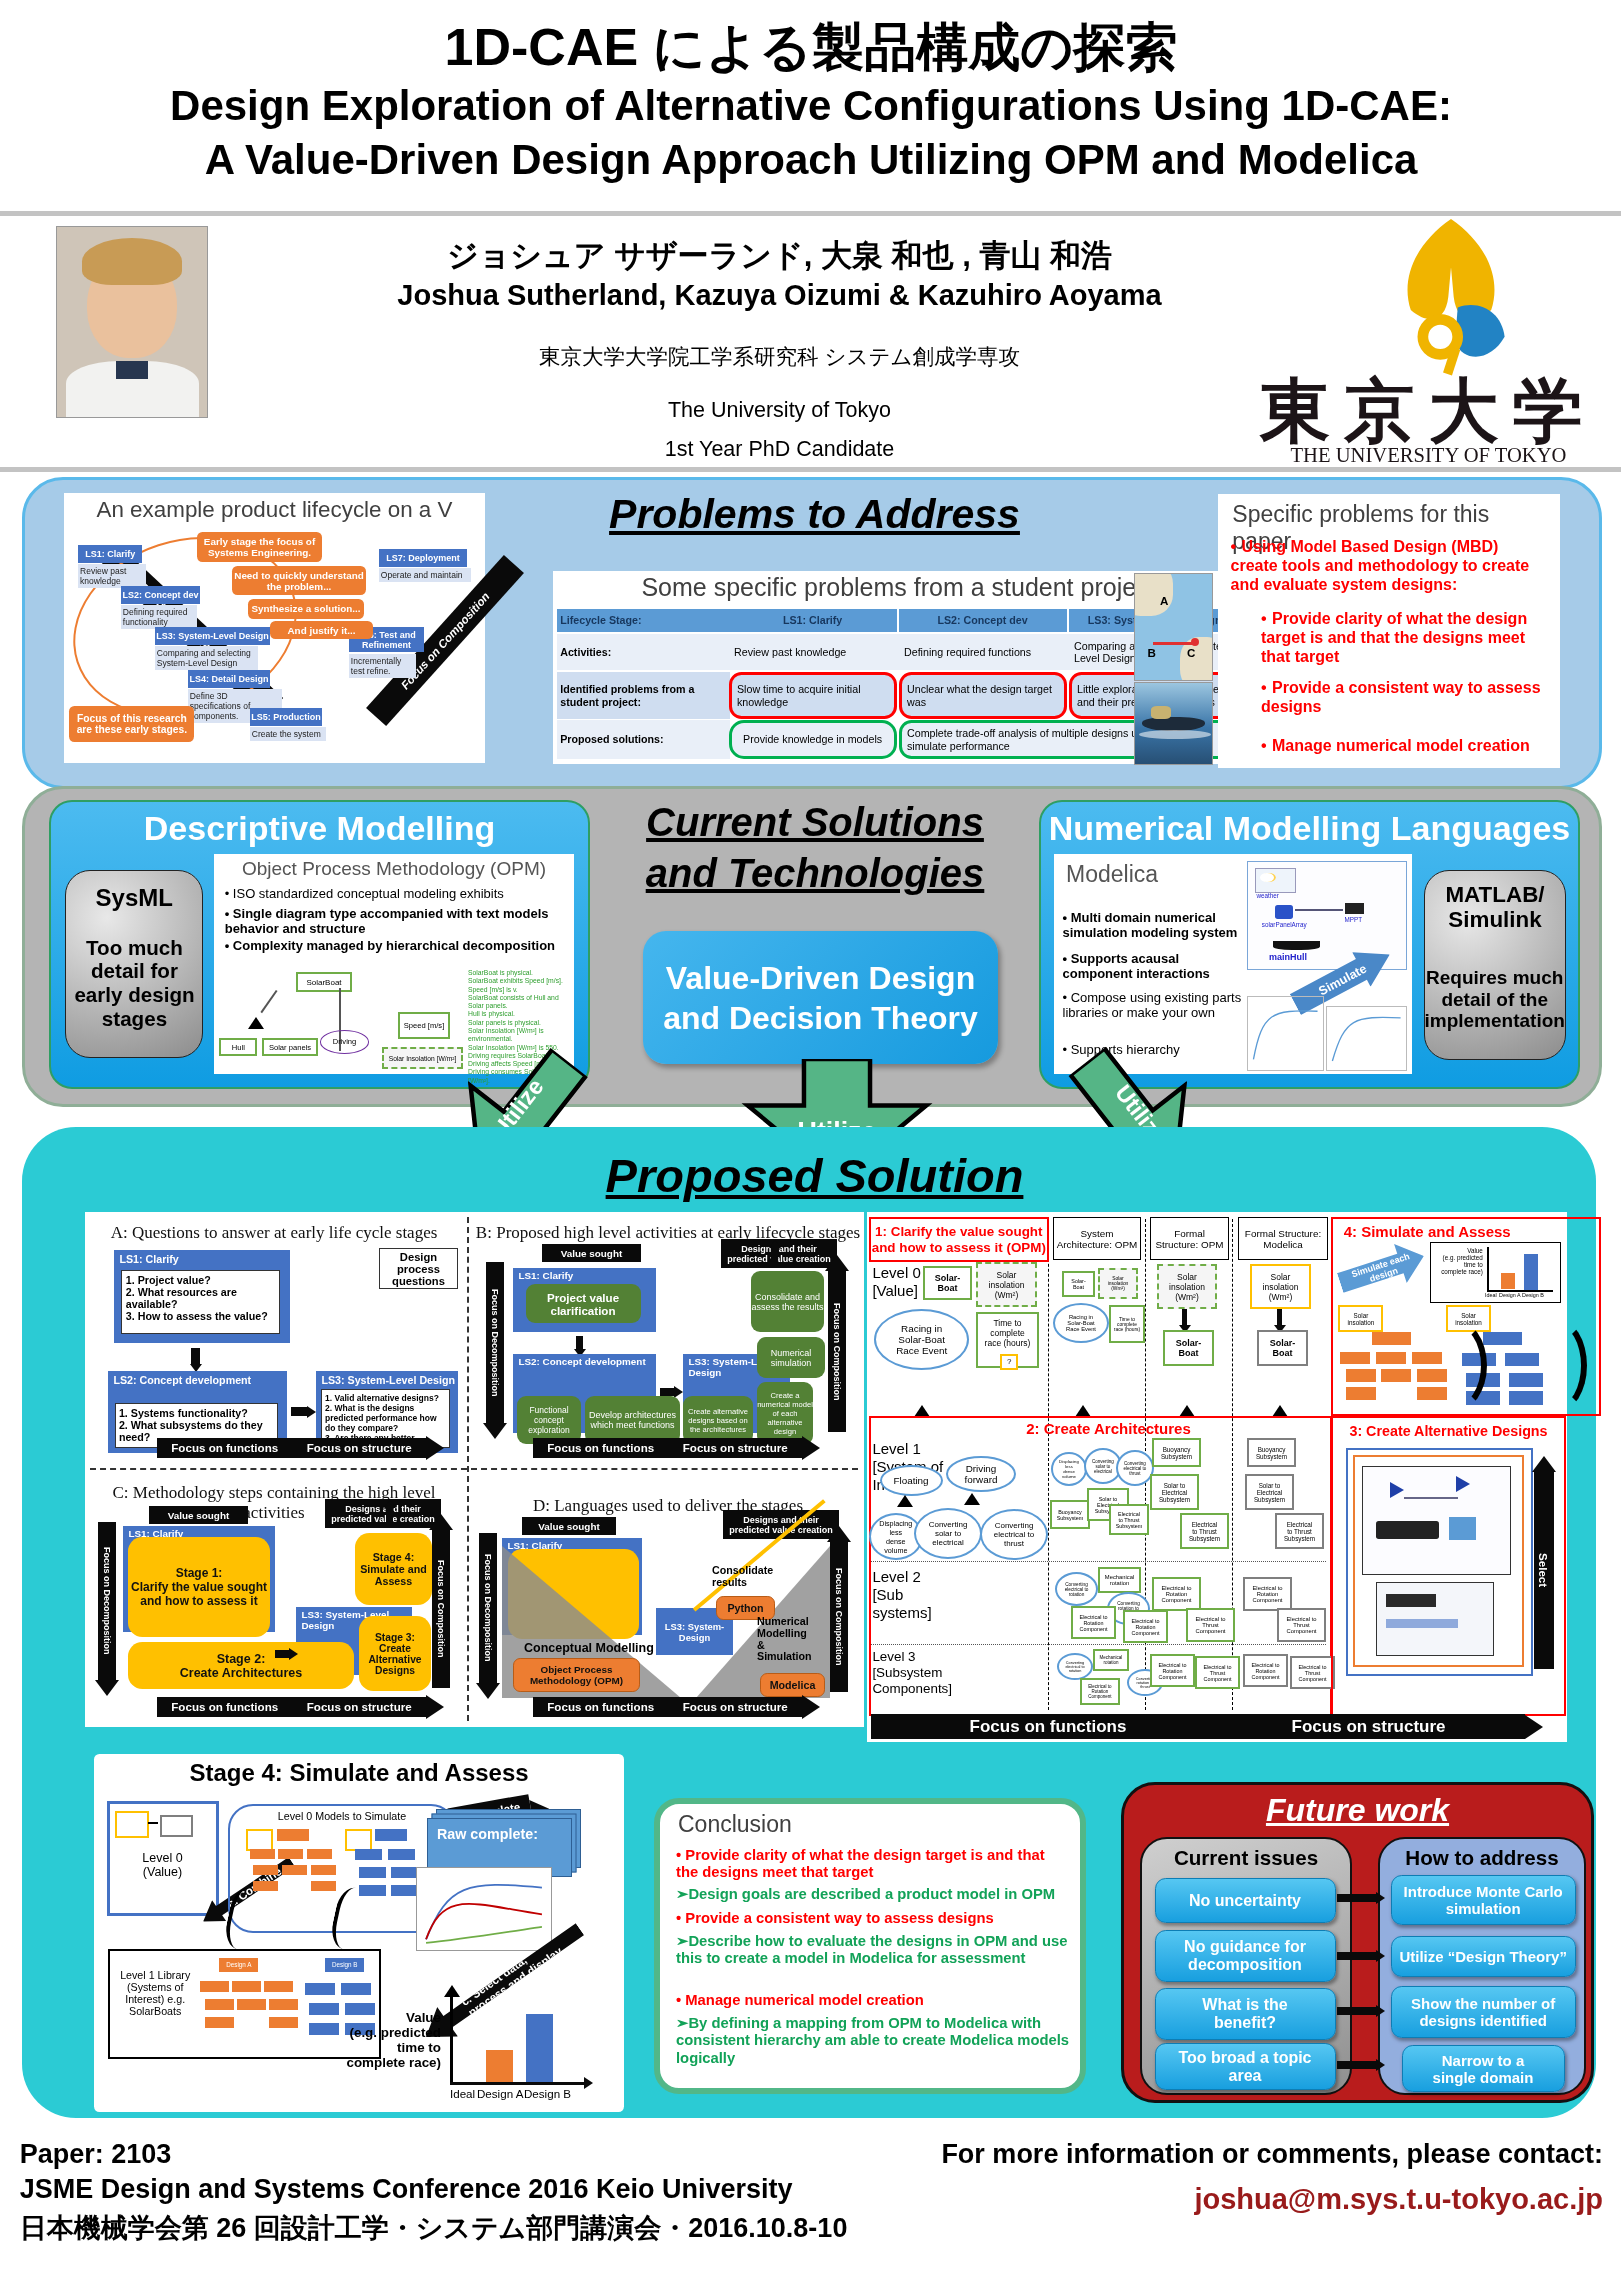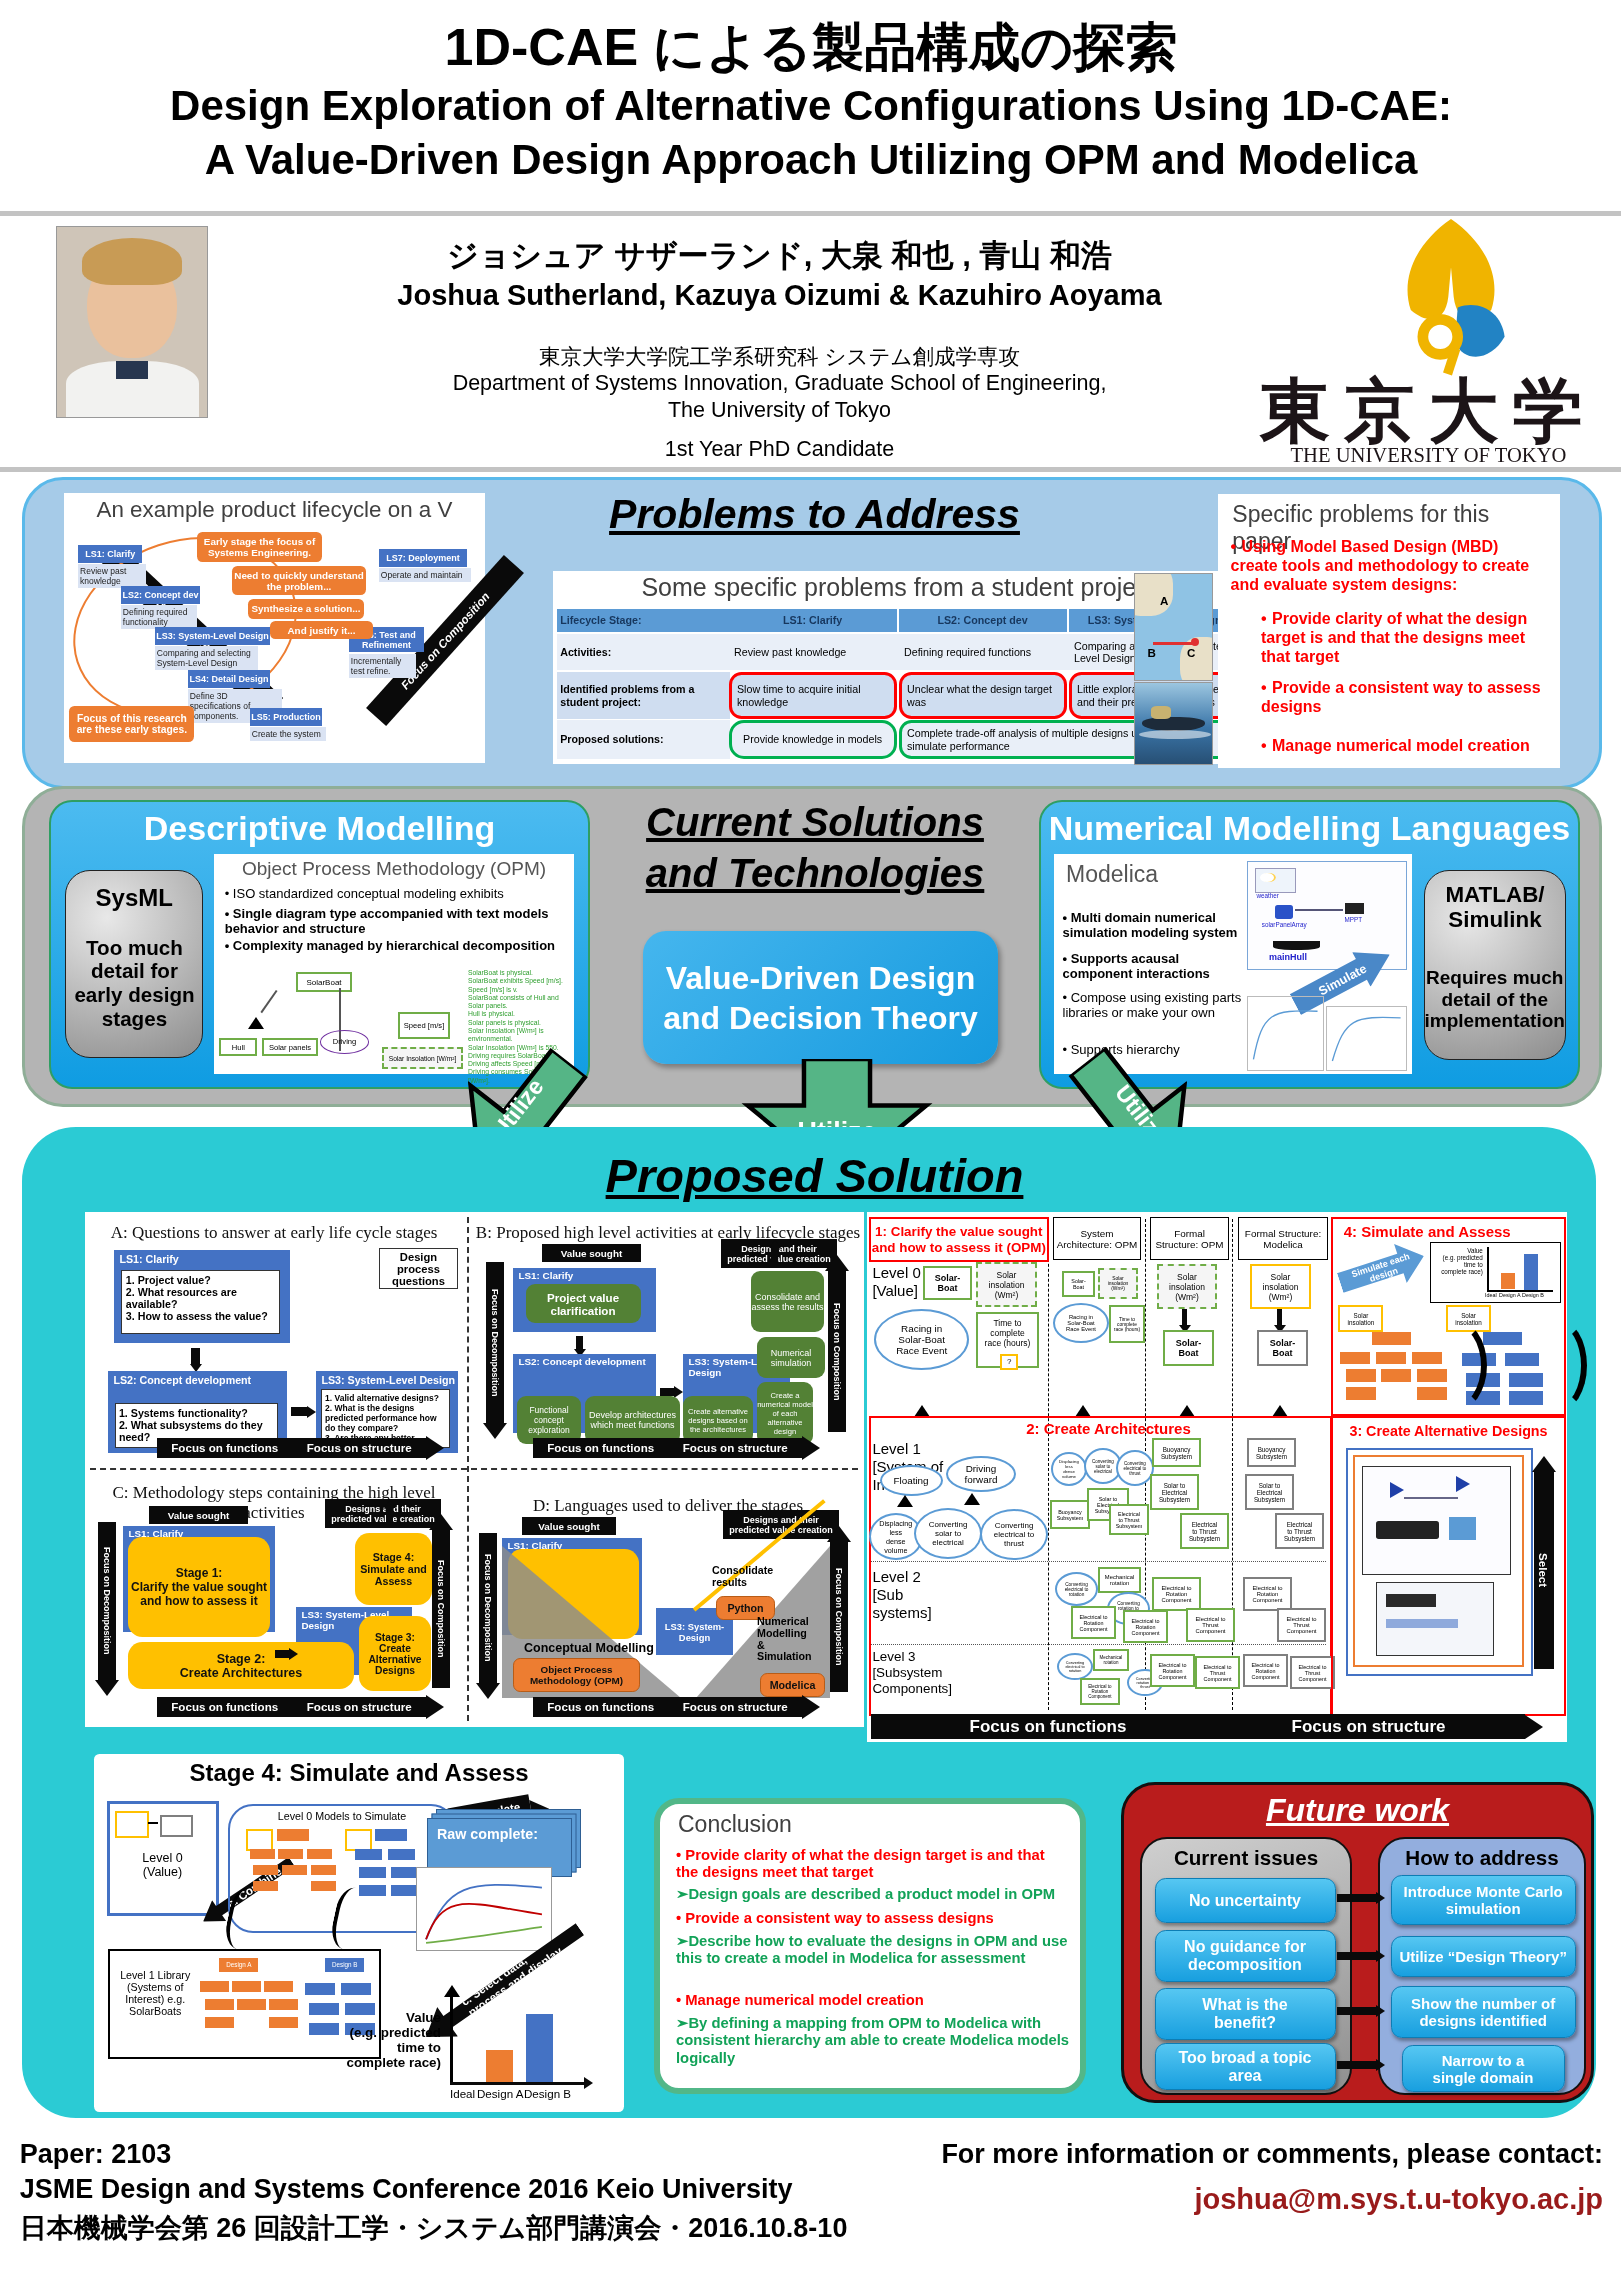--- a/index.html
+++ b/index.html
@@ -70,21 +70,20 @@
   <div class="abs" style="left:56px;top:226px;width:150px;height:190px;background:#cfc5b8;border:0.9px solid #999;overflow:hidden;">
     <div class="abs" style="left:30px;top:25px;width:90px;height:106px;background:#eac19d;border-radius:50% 50% 46% 46%;"></div>
     <div class="abs" style="left:25px;top:10.7px;width:100px;height:47px;background:#c89b55;border-radius:50% 50% 30% 30%;"></div>
     <div class="abs" style="left:9px;top:134px;width:133px;height:56px;background:#f2f2f0;border-radius:40% 40% 0 0;"></div>
     <div class="abs" style="left:59px;top:134px;width:32px;height:18px;background:#27364f;"></div>
   </div>
 
   <div class="abs c b" style="left:296px;top:235px;width:967px;font-size:31px;">ジョシュア サザーランド, 大泉 和也 , 青山 和浩</div>
   <div class="abs c b" style="left:296px;top:279px;width:967px;font-size:29px;">Joshua Sutherland, Kazuya Oizumi &amp; Kazuhiro Aoyama</div>
   <div class="abs c" style="left:296px;top:342px;width:967px;font-size:21.5px;">東京大学大学院工学系研究科 システム創成学専攻</div>
-  <div class="abs c" style="left:296px;top:371px;width:967px;font-size:21.5px;">Department of Systems Innovation, Graduate School of Engineering,</div>
   <div class="abs c" style="left:296px;top:398px;width:967px;font-size:21.5px;">The University of Tokyo</div>
   <div class="abs c" style="left:296px;top:437px;width:967px;font-size:21.5px;">1st Year PhD Candidate</div>
 
   <svg class="abs" style="left:1384px;top:213px;" width="134" height="166" viewBox="0 0 100 123">
     <path d="M50 4 C 24 22, 12 48, 20 72 C 34 84, 46 80, 48 62 L50 40 L52 62 C 54 80, 66 84, 80 72 C 88 48, 76 22, 50 4 Z" fill="#f0b400"></path>
     <path d="M55 70 C 72 64, 88 74, 90 92 C 80 110, 60 112, 53 96 Z" fill="#2283c4"></path>
     <circle cx="42" cy="92" r="13" fill="none" stroke="#f0b400" stroke-width="8"></circle>
     <rect x="47" y="100" width="7" height="20" fill="#f0b400" transform="rotate(18 50 110)"></rect>
   </svg>
   <div class="abs c b serif" style="left:1245px;top:365px;width:367px;font-size:70px;letter-spacing:14.3px;color:#1c1417;">東京大学</div>
@@ -606,21 +605,21 @@
     <div class="abs gbox c ml" style="left:328px;top:444px;width:41px;height:29px;font-size:5.4px;">Electrical to
 Thrust
 Component</div>
     <div class="abs grybox c ml" style="left:376px;top:442px;width:41px;height:29px;font-size:5.4px;">Electrical to
 Rotation
 Component</div>
     <div class="abs grybox c ml" style="left:423px;top:444px;width:41px;height:29px;font-size:5.4px;">Electrical to
 Thrust
 Component</div>
 
-    <div class="abs redbrd" style="left:464px;top:5.4px;width:231px;height:195px;">
+    <div class="abs redbrd" style="left:464px;top:5.4px;width:231px;height:195px;padding-left:35px;">
       <div class="abs redtxt" style="left:10.7px;top:3.6px;font-size:15px;">4: Simulate and Assess</div>
       <div class="abs c b ml" style="left:5.4px;top:30px;width:88px;height:41px;background:#5b9bd5;color:#fff;font-size:9px;transform:rotate(-18deg);clip-path:polygon(0 25%,72% 25%,72% 0,100% 50%,72% 100%,72% 75%,0 75%);">Simulate each
 design</div>
       <div class="abs" style="left:97px;top:23px;width:129px;height:59px;border:1.8px solid #000;">
         <div class="abs ml" style="left:1.8px;top:3.6px;width:50px;font-size:6.3px;text-align:right;">Value
 (e.g. predicted
 time to
 complete race)</div>
         <div class="abs" style="left:56px;top:3.6px;width:1.8px;height:43px;background:#000;"></div>
         <div class="abs" style="left:56px;top:47px;width:66px;height:1.8px;background:#000;"></div>

